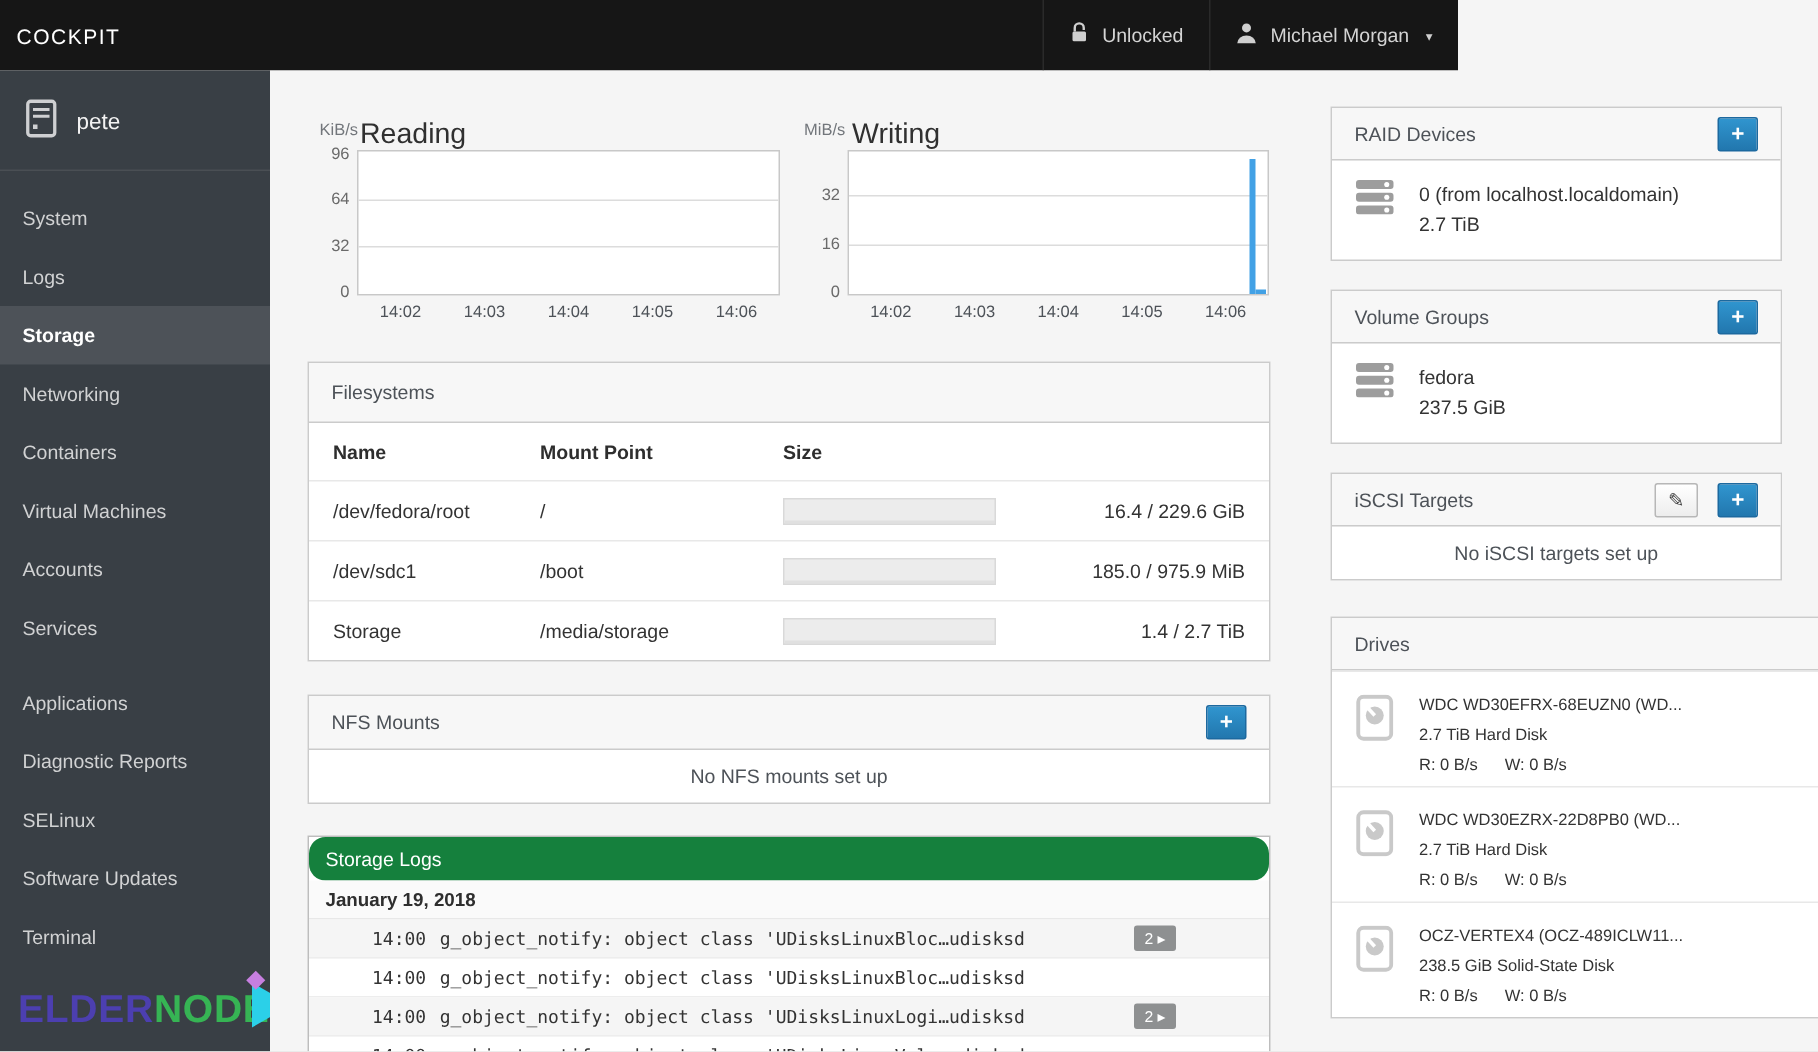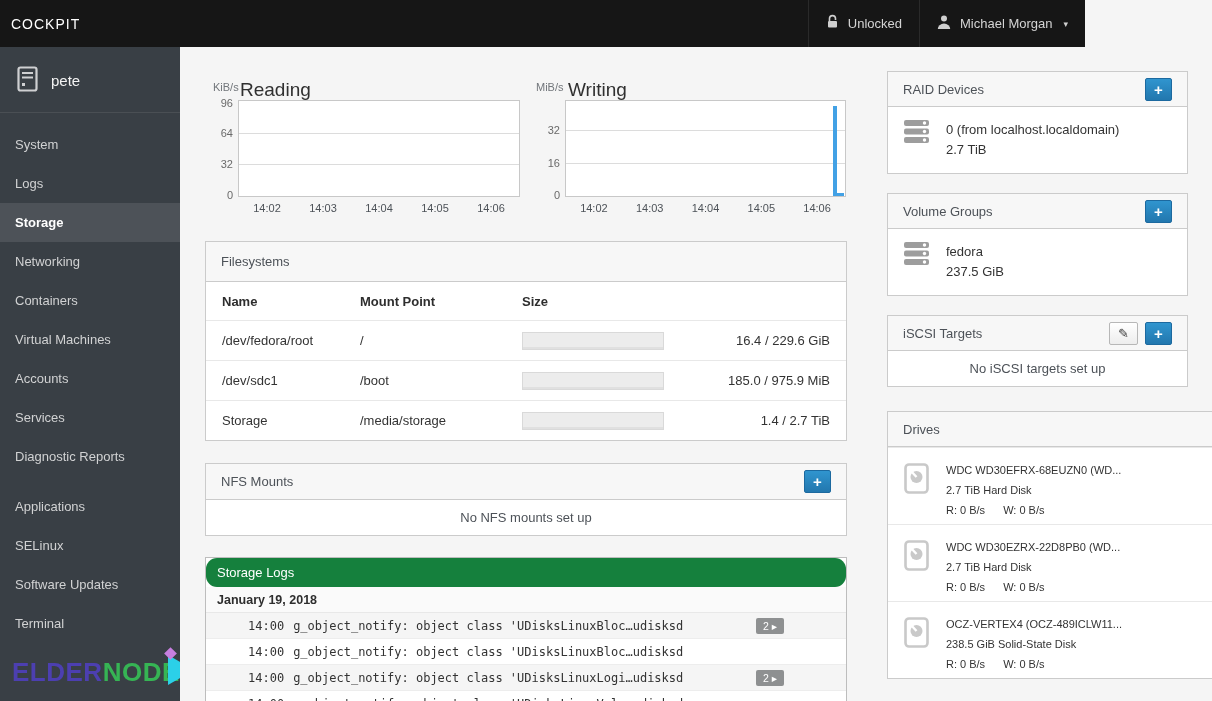--- a/index.html
+++ b/index.html
@@ -1,21 +1,21 @@
 <!DOCTYPE html>
 <html><head>
 <meta charset="utf-8">
 <style>
   html,body{margin:0;padding:0;background:#e0e0e0;}
   *{box-sizing:border-box;}
   .screen{position:relative;width:1212px;height:701px;overflow:hidden;
     font-family:"Liberation Sans",sans-serif;background:#f5f5f5;}
 
   
-  .navbar{position:absolute;left:0;top:0;width:1085px;height:47px;background:#161616;
+  .navbar{position:absolute;left:0;top:0;width:972px;height:47px;background:#161616;
     display:flex;align-items:center;color:#d4d4d4;}
   .brand{color:#fff;font-size:14px;letter-spacing:1px;padding-left:11px;}
   .nav-right{margin-left:auto;display:flex;height:100%;}
   .nav-group{display:flex;align-items:center;gap:9px;padding:0 17px;height:100%;
     border-left:1px solid #2a2a2a;font-size:13px;cursor:pointer;}
   .caret{font-size:9px;color:#cfcfcf;margin-left:2px;}
 
   
   .sidebar{position:absolute;left:0;top:47px;width:180px;height:654px;background:#393f45;}
   .host{display:flex;align-items:center;gap:13px;padding:19px 15px 17px 17px;
@@ -139,22 +139,22 @@
     </div>
     <ul class="nav-list">
       <li class="nav-item">System</li>
       <li class="nav-item">Logs</li>
       <li class="nav-item selected">Storage</li>
       <li class="nav-item">Networking</li>
       <li class="nav-item">Containers</li>
       <li class="nav-item">Virtual Machines</li>
       <li class="nav-item">Accounts</li>
       <li class="nav-item">Services</li>
+      <li class="nav-item nav-gap">Applications</li>
       <li class="nav-item">Diagnostic Reports</li>
-      <li class="nav-item nav-gap">Applications</li>
       <li class="nav-item">SELinux</li>
       <li class="nav-item">Software Updates</li>
       <li class="nav-item">Terminal</li>
     </ul>
     <div class="wm">
       <span class="wm-elder">ELDER</span>
         <span class="wm-node">NODE</span>
       <span class="wm-play"></span>
     </div>
   </aside>
@@ -318,21 +318,21 @@
             </svg>
         </span>
         <div class="dev-text">
           <div>fedora</div>
           <div>237.5 GiB</div>
         </div>
       </div>
     </section>
 
     <section class="panel" style="left:707px;top:268px;width:301px;">
-      <div class="panel-heading" style="height:35px;gap:7px;">
+      <div class="panel-heading" style="height:35px;gap:13px;">
         <span>iSCSI Targets</span>
         <button class="btn-white" style="margin-left:auto;">
             <span>✎</span>
           </button>
         <button class="btn-blue" style="margin-left:0;">+</button>
       </div>
       <div class="empty-row">No iSCSI targets set up</div>
     </section>
 
     <section class="panel" style="left:707px;top:364px;width:364px;">

